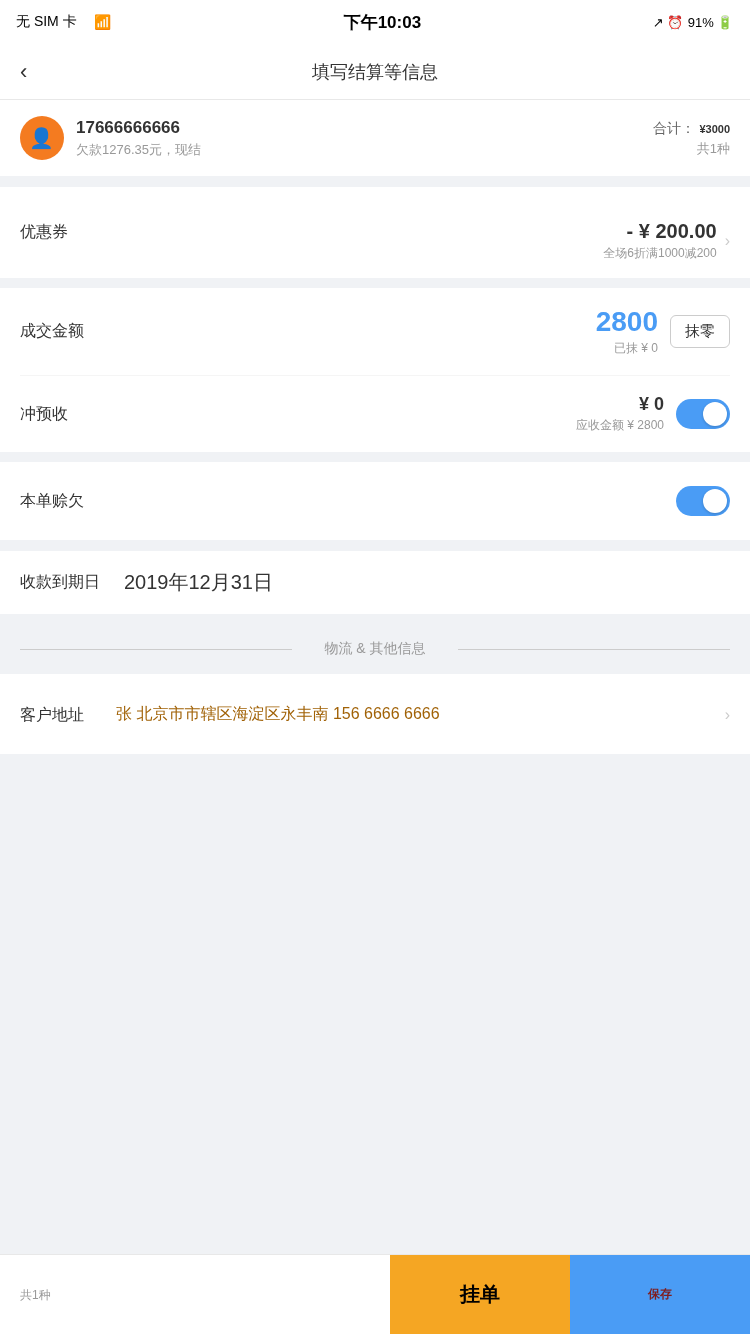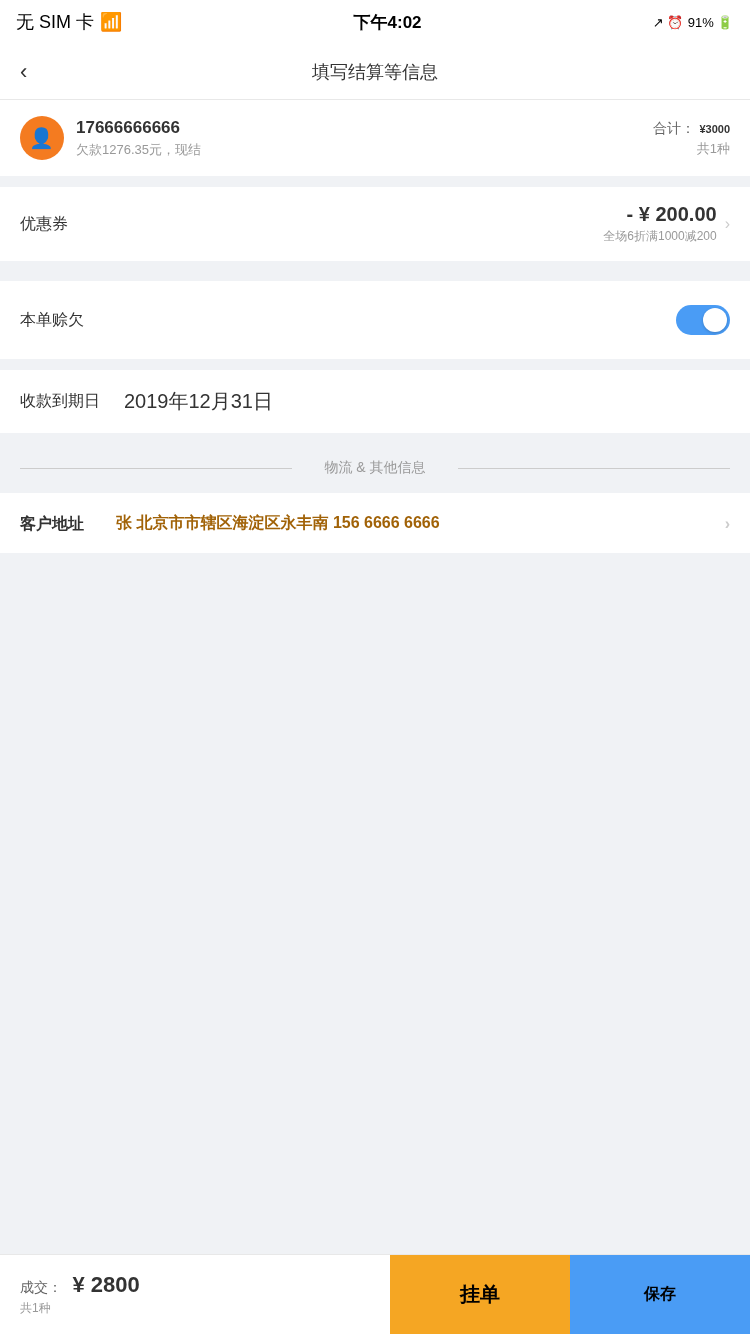--- a/index.html
+++ b/index.html
@@ -17,21 +17,21 @@
     .status-bar {
       background: #fff;
       height: 44px;
       display: flex;
       align-items: center;
       justify-content: space-between;
       padding: 0 16px;
       font-size: 14px;
       font-weight: 500;
     }
-    .status-left { display: flex; align-items: center; gap: 6px; font-size: 18px; }
+    .status-left { display: flex; align-items: center; gap: 18px; font-size: 14px; }
     .status-center { font-size: 17px; font-weight: 600; }
     .status-right { display: flex; align-items: center; gap: 4px; font-size: 13px; }
 
     
     .nav-bar {
       background: #fff;
       height: 56px;
       display: flex;
       align-items: center;
       padding: 0 20px;
@@ -127,20 +127,21 @@
       margin-top: 1px;
     }
     .coupon-label {
       font-size: 16px;
       color: #333;
     }
     .coupon-right {
       display: flex;
       align-items: center;
       gap: 8px;
+      margin-top: 17px;
     }
     .coupon-discount {
       font-size: 20px;
       font-weight: 600;
       color: #333;
       text-align: right;
     }
     .coupon-desc {
       font-size: 12px;
       color: #999;
@@ -297,25 +298,24 @@
       background: #ccc;
     }
     .section-header-text {
       font-size: 14px;
       color: #999;
     }
 
     
     .address-row {
       background: #fff;
-      padding: 18px 20px;
-      display: flex;
-      align-items: center;
-      justify-content: space-between;
-      font-weight: bold;
+      padding: 28px 20px;
+      display: flex;
+      align-items: center;
+      justify-content: space-between;
     }
     .address-label {
       font-size: 16px;
       color: #333;
       flex-shrink: 0;
       margin-right: 20px;
       padding-top: 2px;
     }
     .address-value {
       font-size: 16px;
@@ -375,35 +375,35 @@
       color: #000000;
       cursor: pointer;
     }
     .bottom-btn-save {
       width: 180px;
       height: 80px;
       background: #4a9cf5;
       display: flex;
       align-items: center;
       justify-content: center;
-      font-size: 16px;
-      font-weight: 600;
-      color: #000000;
+      font-size: 12px;
+      font-weight: 600;
+      color: #7f1d1d;
       cursor: pointer;
     }
   </style>
 </head>
 <body>
 
 <div class="status-bar">
   <div class="status-left">
     <span>无 SIM 卡</span>
     <span>📶</span>
   </div>
-  <div class="status-center">下午4:02</div>
+  <div class="status-center">下午10:03</div>
   <div class="status-right">
     <span>↗</span>
     <span>⏰</span>
     <span>91%</span>
     <span>🔋</span>
   </div>
 </div>
 
 <div class="nav-bar">
   <div class="nav-back">‹</div>
@@ -439,20 +439,43 @@
       <div>
         <div class="coupon-discount">- ¥ 200.00</div>
         <div class="coupon-desc">全场6折满1000减200</div>
       </div>
       <span class="arrow-icon">›</span>
     </div>
   </div>
 
   <div class="section-gap"></div>
 
+  <div class="amount-section">
+    <div class="amount-row">
+      <div class="amount-label">成交金额</div>
+      <div class="amount-right">
+        <div class="amount-value-group">
+          <div class="amount-number">2800</div>
+          <div class="amount-sub">已抹  ¥ 0</div>
+        </div>
+        <button class="round-btn">抹零</button>
+      </div>
+    </div>
+
+    <div class="prereceive-row">
+      <div class="prereceive-label">冲预收</div>
+      <div class="prereceive-right">
+        <div class="prereceive-value-group">
+          <div class="prereceive-amount">¥ 0</div>
+          <div class="prereceive-sub">应收金额 ¥ 2800</div>
+        </div>
+        <div class="toggle"></div>
+      </div>
+    </div>
+  </div>
 
   <div class="section-gap"></div>
 
   <div class="debt-row">
     <div class="debt-label">本单赊欠</div>
     <div class="toggle"></div>
   </div>
 
   <div class="section-gap"></div>
 
@@ -474,21 +497,17 @@
     <div class="address-value">张 北京市市辖区海淀区永丰南 156 6666 6666</div>
     <span class="address-arrow">›</span>
   </div>
 
   <div class="section-gap" style="height: 200px;"></div>
 
 </div>
 
 <div class="bottom-bar">
   <div class="bottom-summary">
-    <div>
-      <span class="bottom-deal-label">成交：</span>
-      <span class="bottom-deal-amount">¥ 2800</span>
-    </div>
     <div class="bottom-deal-count">共1种</div>
   </div>
   <div class="bottom-btn-hang">挂单</div>
   <div class="bottom-btn-save">保存</div>
 </div>
 
 </body></html>

